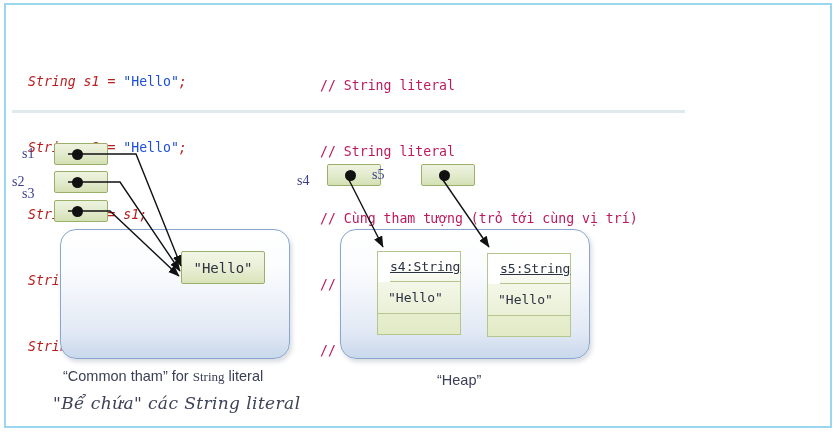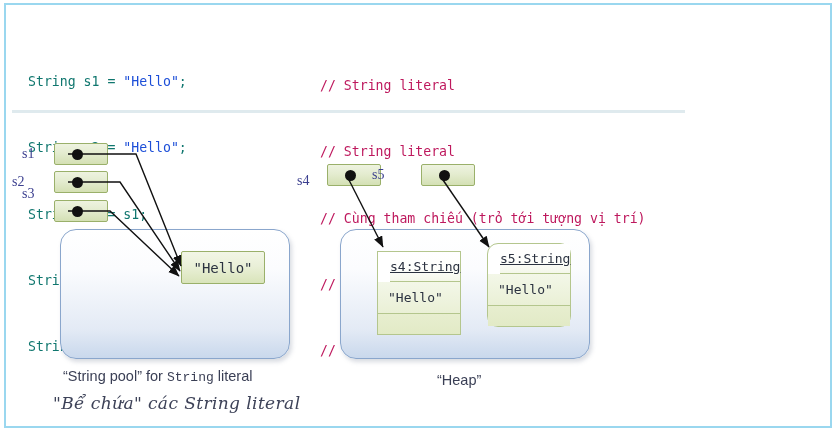--- a/index.html
+++ b/index.html
@@ -39,21 +39,21 @@
     font-size: 13.2px;
     line-height: 16.6px;
     white-space: pre;
     color: #2f3a46;
   }
   .code-line { height: 16.6px; position: relative; }
   .cl-decl { position: absolute; left: 0; top: 0; }
   .cl-cmt  { position: absolute; left: 292px; top: 4px; color: #be185d; }
   .kw   { color: #9b1a54; font-weight: bold; }
   .str  { color: #1d4fd8; }
-  .plain{ color: #0f766e; }
+  .plain{ color: #b91c1c; font-style: italic; }
 
   #code-rule {
     position: absolute;
     left: 12px;
     top: 110px;
     width: 673px;
     height: 3px;
     background: #dfeaee;
   }
 
@@ -150,21 +150,21 @@
 
   
   .caption {
     position: absolute;
     font-family: "Liberation Sans", sans-serif;
     font-size: 14.5px;
     color: #3a3f55;
     white-space: pre;
   }
   .caption .mono {
-    font-family: Liberation Mono, monospace;
+    font-family: Liberation Serif, serif;
     font-size: 13px;
     text-align: center;
   }
   #caption-vn {
     position: absolute;
     font-family: "DejaVu Serif", serif;
     font-style: italic;
     font-size: 17px;
     color: #3d4258;
     letter-spacing: 0.4px;
@@ -195,21 +195,21 @@
       <span class="cl-cmt">// String literal</span>
     </div>
 
     <div class="code-line">
       <span class="cl-decl"><span class="plain">String s2 = </span><span class="str">"Hello"</span><span class="plain">;</span></span>
       <span class="cl-cmt">// String literal</span>
     </div>
 
     <div class="code-line">
       <span class="cl-decl"><span class="plain">String s3 = s1;</span></span>
-      <span class="cl-cmt">// Cùng tham chiếu (trỏ tới tượng vị trí)</span>
+      <span class="cl-cmt">// Cùng tham tượng (trỏ tới cùng vị trí)</span>
     </div>
 
     <div class="code-line">
       <span class="cl-decl"><span class="plain">String s4 = </span><span class="kw">new</span><span class="plain"> String(</span><span class="str">"Hello"</span><span class="plain">);</span></span>
       <span class="cl-cmt">// Tạo mới một đối tượng String</span>
     </div>
 
     <div class="code-line">
       <span class="cl-decl"><span class="plain">String s5 = </span><span class="kw">new</span><span class="plain"> String(</span><span class="str">"Hello"</span><span class="plain">);</span></span>
       <span class="cl-cmt">// Tạo mới một đối tượng String</span>
@@ -253,21 +253,21 @@
   </div>
 
   <div class="objbox" style="left:377px; top:251px;">
     <div class="compart c-title">
       <span>s4:String</span>
     </div>
     <div class="compart c-val">"Hello"</div>
     <div class="compart c-empty"></div>
   </div>
 
-  <div class="objbox" style="left:487px; top:243px;border-radius:11px;">
+  <div class="objbox" style="left:487px; top:253px;">
     <div class="compart c-title">
       <span>s5:String</span>
     </div>
     <div class="compart c-val">"Hello"</div>
     <div class="compart c-empty"></div>
   </div>
 
   <svg class="arrows" viewBox="0 0 840 438">
     <defs>
       <marker id="ah" markerWidth="9" markerHeight="9" refX="7.6" refY="3.2" orient="auto" markerUnits="strokeWidth">
@@ -279,19 +279,19 @@
 
     <path d="M68,182 L120,182 L180,271" stroke="#111111" stroke-width="1.4" fill="none" marker-end="url(#ah)"></path>
 
     <path d="M68,211 L110,211 L179,276" stroke="#111111" stroke-width="1.4" fill="none" marker-end="url(#ah)"></path>
 
     <path d="M349,180 L383,247" stroke="#111111" stroke-width="1.4" fill="none" marker-end="url(#ah)"></path>
 
     <path d="M443,180 L489,247" stroke="#111111" stroke-width="1.4" fill="none" marker-end="url(#ah)"></path>
   </svg>
 
-  <div class="caption" style="left:63px; top:368px;"><span>“String pool” for </span><span class="mono">String</span><span> literal</span></div>
+  <div class="caption" style="left:63px; top:368px;"><span>“Common tham” for </span><span class="mono">String</span><span> literal</span></div>
 
   <div id="caption-vn" style="left:53px; top:393px;"><span>"Bể chứa" các String literal</span></div>
 
   <div class="caption" style="left:437px; top:372px;"><span>“Heap”</span></div>
 
 </div>
 
 </body></html>

